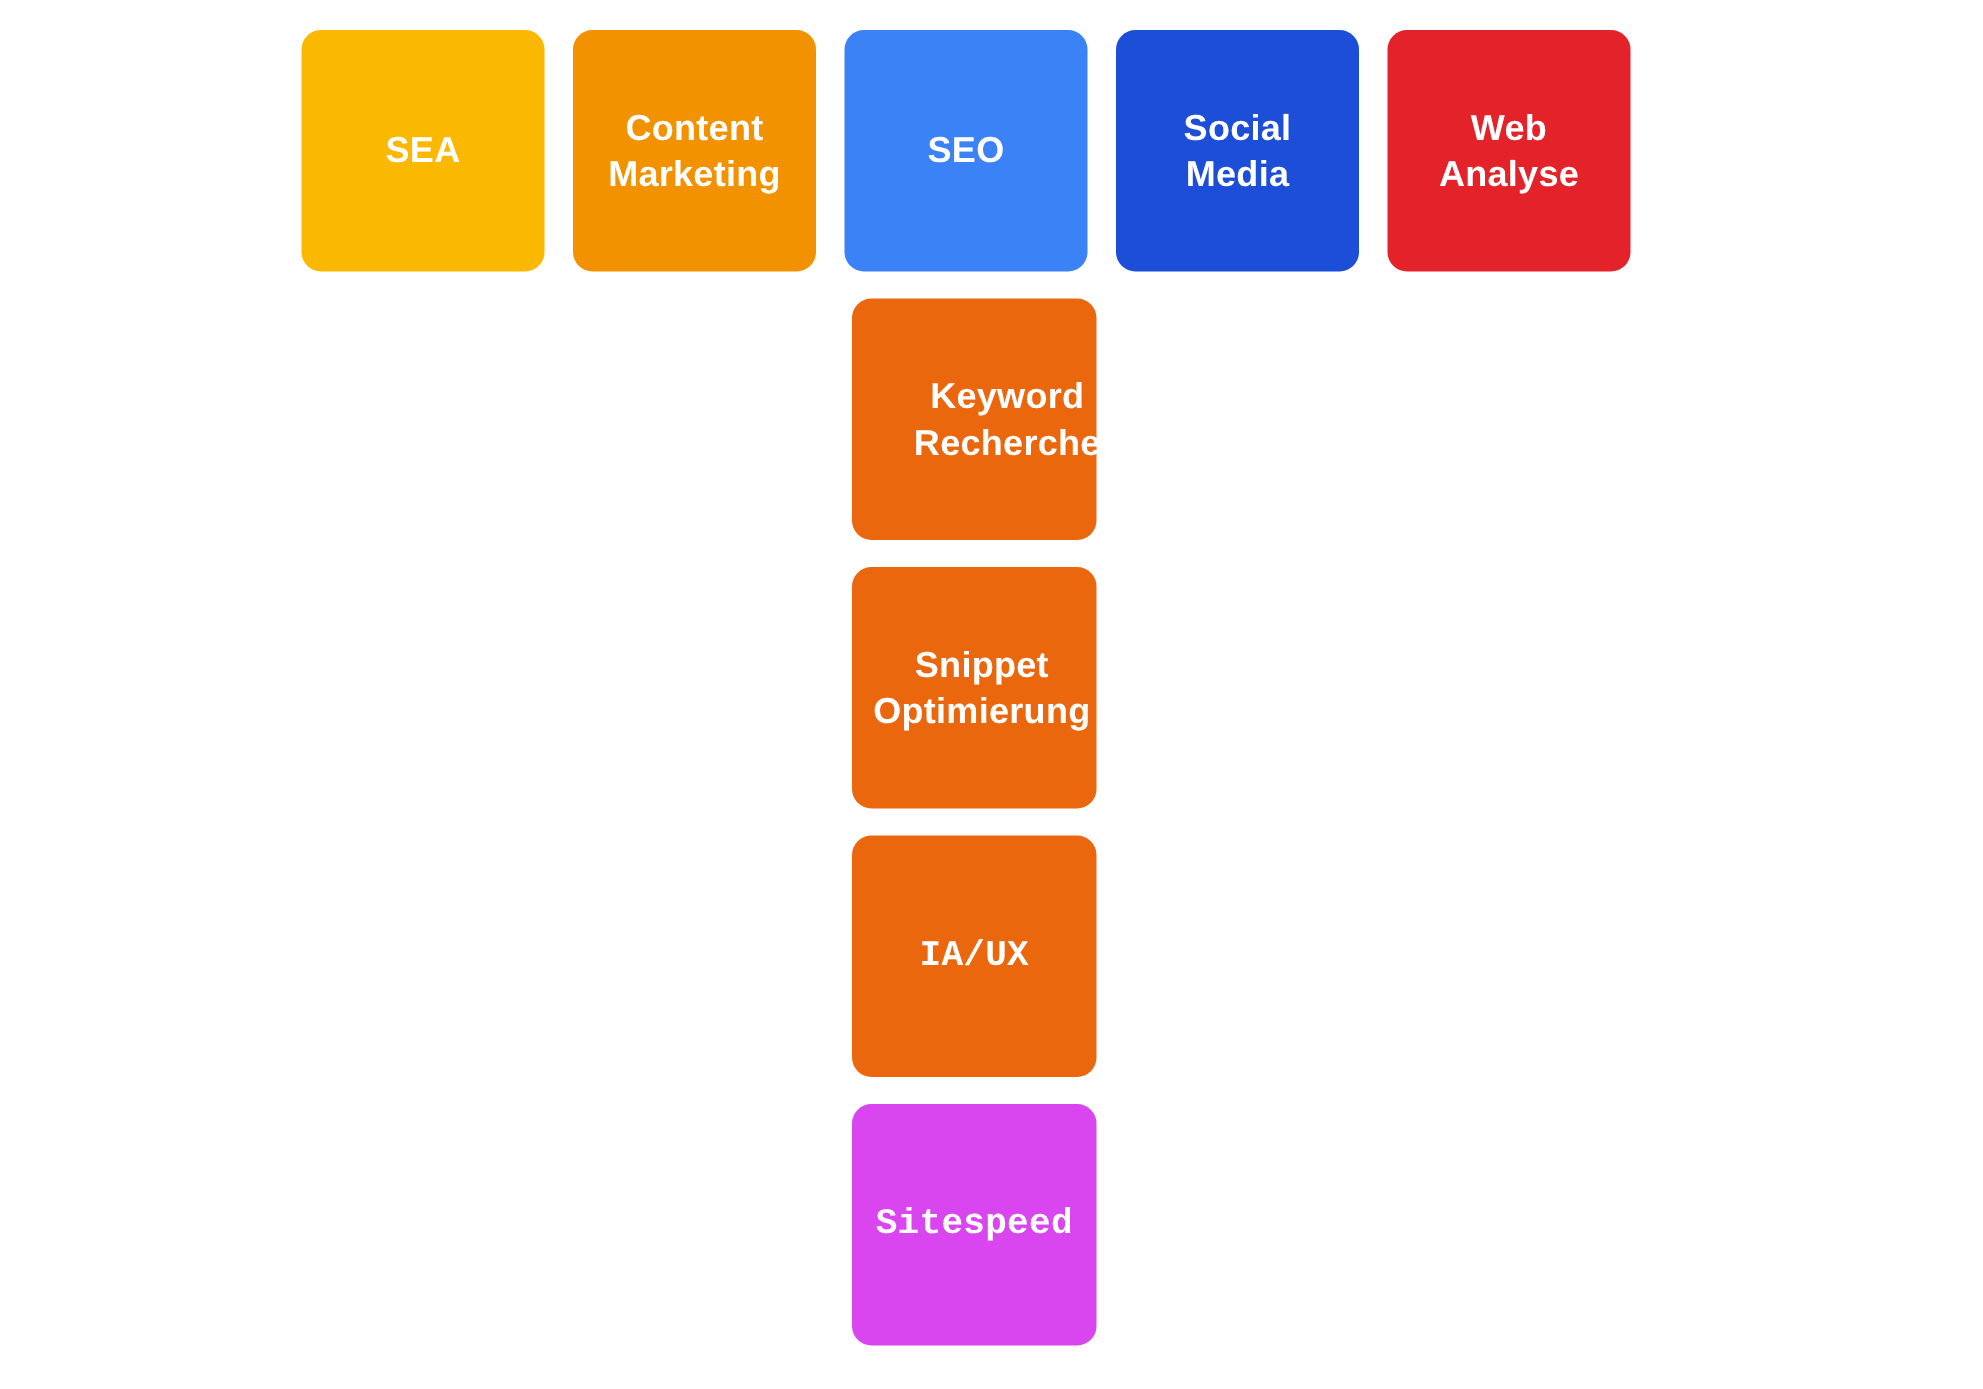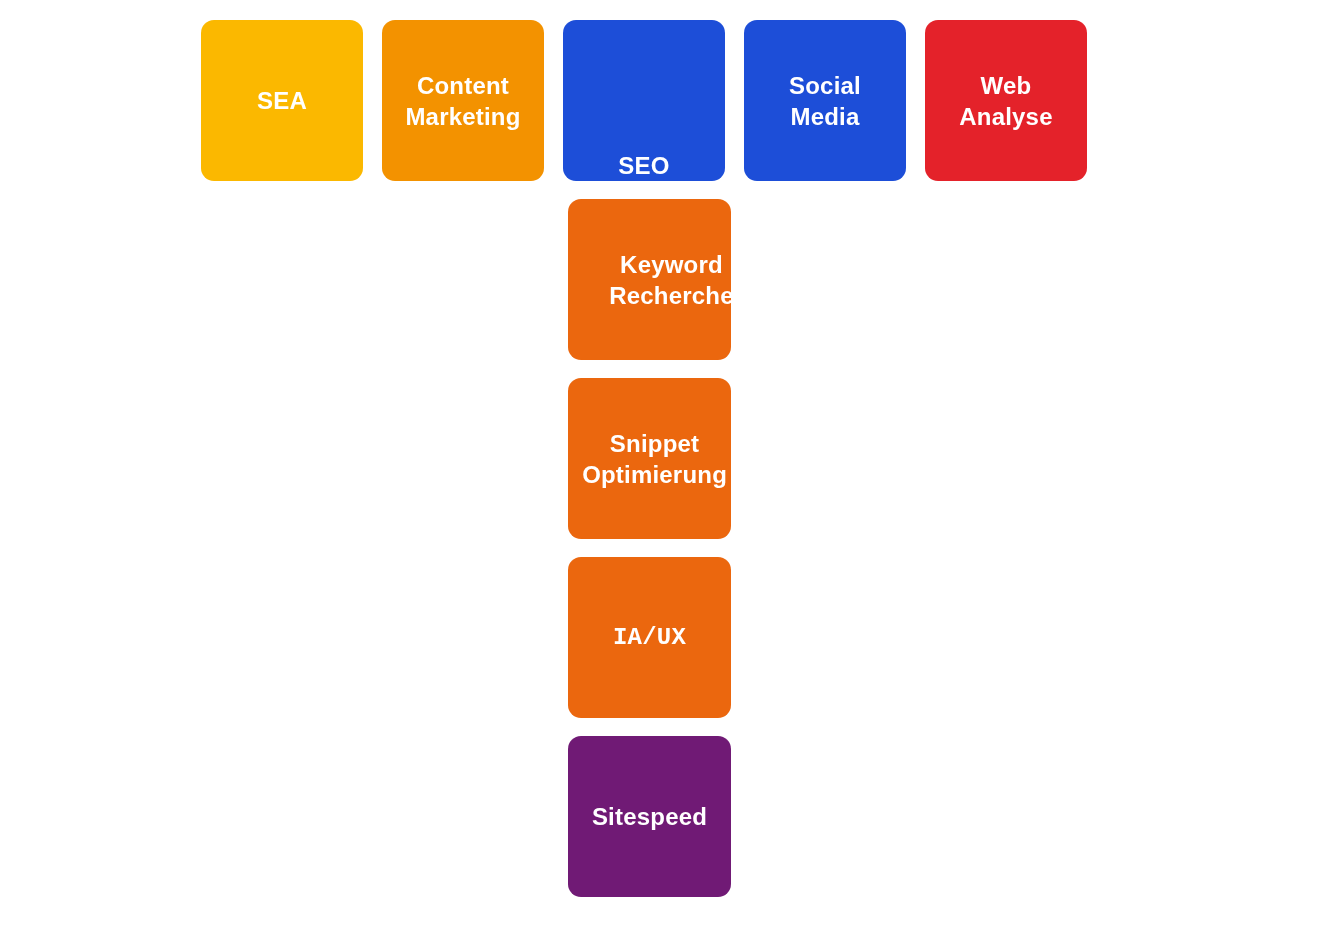--- a/index.html
+++ b/index.html
@@ -59,21 +59,21 @@
 <div class="canvas">
 
   <div class="top-row">
     <div class="tile" style="background-color: rgb(251, 184, 0);">
       <span class="tile-label">SEA</span>
     </div>
     <div class="tile" style="background-color: rgb(243, 146, 0);">
       <span class="tile-label">Content
 Marketing</span>
     </div>
-    <div class="tile" style="background-color: #1d4ed8; align-items: flex-end;">
+    <div class="tile" style="background-color: #3b82f6;">
       <span class="tile-label">SEO</span>
     </div>
     <div class="tile" style="background-color: #1d4ed8;">
       <span class="tile-label">Social
 Media</span>
     </div>
     <div class="tile" style="background-color: rgb(228, 34, 42);">
       <span class="tile-label">Web
 Analyse</span>
     </div>
@@ -84,18 +84,18 @@
       <span class="tile-label">Keyword
 Recherche</span>
     </div>
     <div class="tile" style="background-color: rgb(235, 103, 14); justify-content: flex-end;">
       <span class="tile-label">Snippet
 Optimierung</span>
     </div>
     <div class="tile" style="background-color: rgb(235, 103, 14); font-family: Liberation Mono, monospace;">
       <span class="tile-label">IA/UX</span>
     </div>
-    <div class="tile" style="background-color: #701a75;">
+    <div class="tile" style="background-color: #d946ef; font-family: Liberation Mono, monospace;">
       <span class="tile-label">Sitespeed</span>
     </div>
   </div>
 
 </div>
 
 </body></html>

